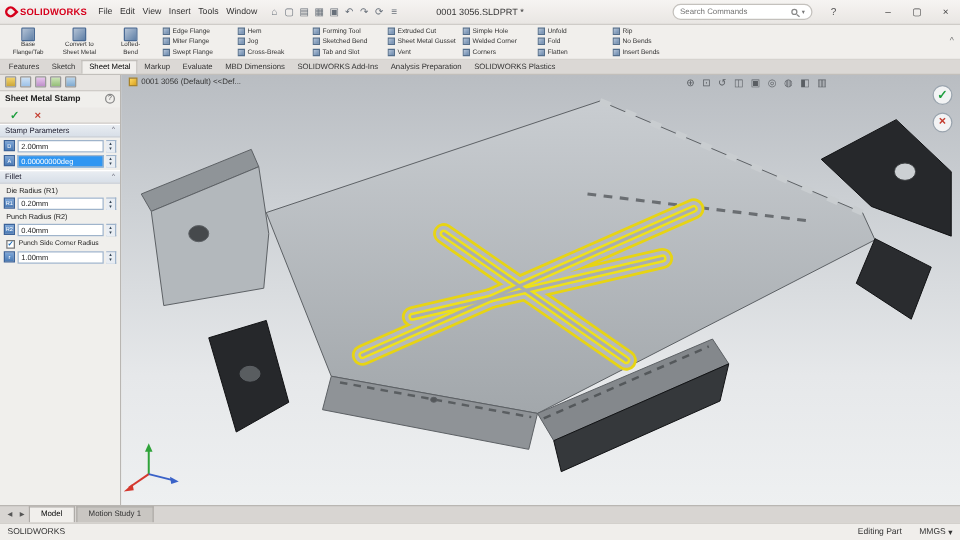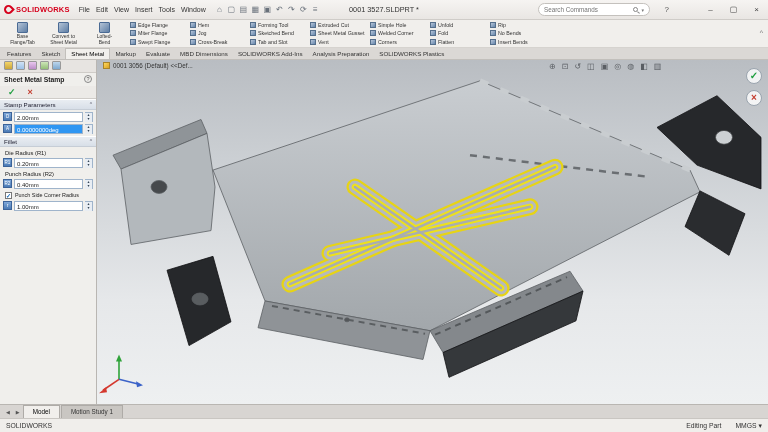--- a/index.html
+++ b/index.html
@@ -115,21 +115,21 @@
       <span>⌂</span>
       <span>▢</span>
       <span>▤</span>
       <span>▦</span>
       <span>▣</span>
       <span>↶</span>
       <span>↷</span>
       <span>⟳</span>
       <span>≡</span>
     </div>
-    <div class="doc">0001 3527.SLDPRT *</div>
+    <div class="doc">0001 3056.SLDPRT *</div>
     <div class="search">
       <input placeholder="Search Commands" style="">
       <span class="mag"></span>
       <span class="chev">▾</span>
     </div>
     <span class="help">?</span>
     <div class="winbtns">
       <span>–</span>
       <span>▢</span>
       <span>×</span>

